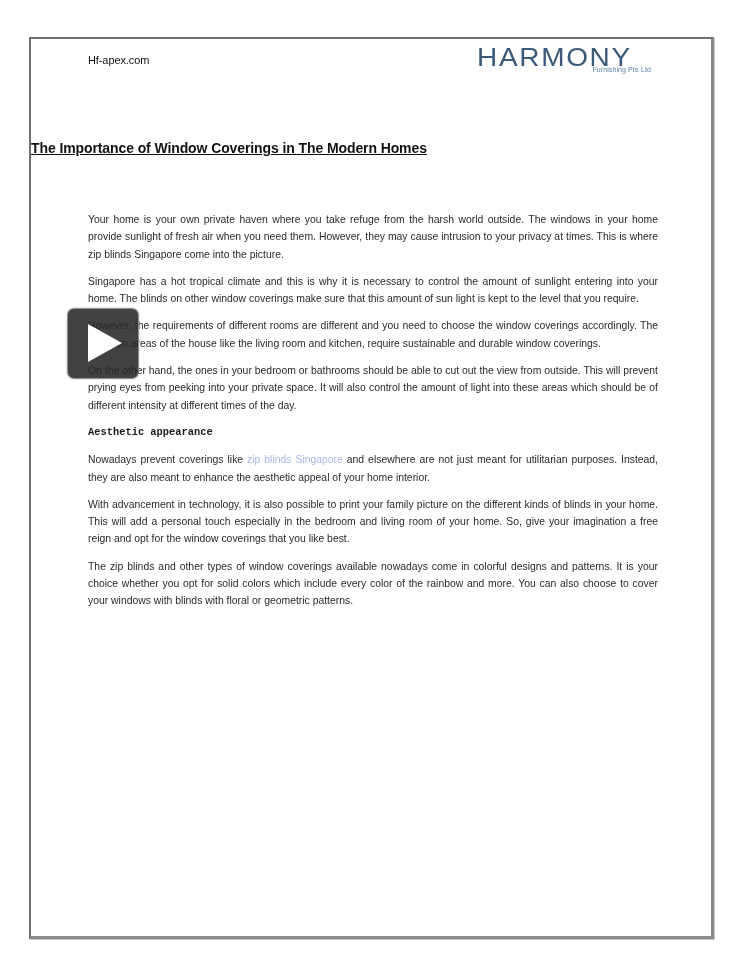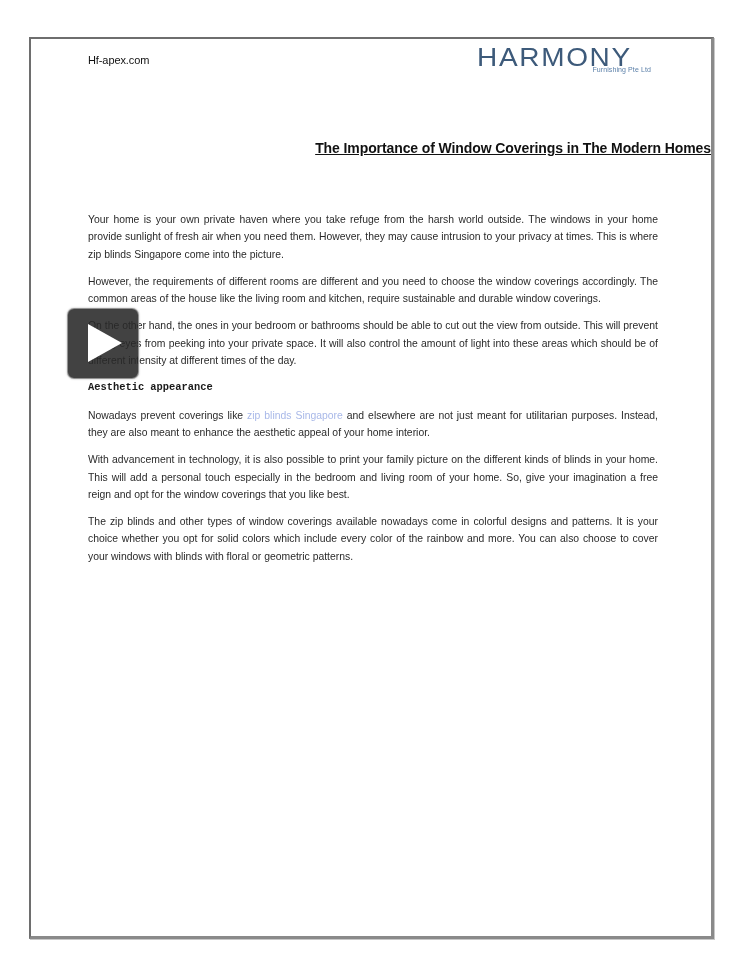--- a/index.html
+++ b/index.html
@@ -63,21 +63,21 @@
       top: 21px;
       font-size: 7px;
       color: #5a7fa8;
       letter-spacing: 0.1px;
     }
     .doc-title {
       position: absolute;
       left: 0;
       top: 101px;
       width: 680px;
-      text-align: right;
+      text-align: left;
       font-size: 14px;
       font-weight: bold;
       text-decoration: underline;
       color: #111111;
       letter-spacing: -0.1px;
     }
     .body-text {
       position: absolute;
       left: 57px;
       width: 570px;
@@ -128,20 +128,21 @@
 
   <div class="logo">
     <div class="logo-main">HARMONY</div>
     <div class="logo-sub">Furnishing Pte Ltd</div>
   </div>
 
   <div class="doc-title">The Importance of Window Coverings in The Modern Homes</div>
 
   <div class="body-text" style="top:172px;">
     <p>Your home is your own private haven where you take refuge from the harsh world outside. The windows in your home provide sunlight of fresh air when you need them. However, they may cause intrusion to your privacy at times. This is where zip blinds Singapore come into the picture.</p>
+    <p>Singapore has a hot tropical climate and this is why it is necessary to control the amount of sunlight entering into your home. The blinds on other window coverings make sure that this amount of sun light is kept to the level that you require.</p>
     <p>However, the requirements of different rooms are different and you need to choose the window coverings accordingly. The common areas of the house like the living room and kitchen, require sustainable and durable window coverings.</p>
     <p>On the other hand, the ones in your bedroom or bathrooms should be able to cut out the view from outside. This will prevent prying eyes from peeking into your private space. It will also control the amount of light into these areas which should be of different intensity at different times of the day.</p>
     <h2>Aesthetic appearance</h2>
     <p><span>Nowadays prevent coverings like </span><a class="link">zip blinds Singapore </a><span>and elsewhere are not just meant for utilitarian purposes. Instead, they are also meant to enhance the aesthetic appeal of your home  interior.</span></p>
     <p>With advancement in technology, it is also possible to print your family picture on the different kinds of blinds in your home. This will add a personal touch especially in the bedroom and living room of your home. So, give your imagination a free reign and opt for the window coverings that you like best.</p>
     <p>The zip blinds and other types of window coverings available nowadays come in colorful designs and patterns. It is your choice whether you opt for solid colors which include every color of the rainbow and more. You can also choose to cover your windows with blinds with floral or geometric patterns.</p>
   </div>
 
 </div>
 

